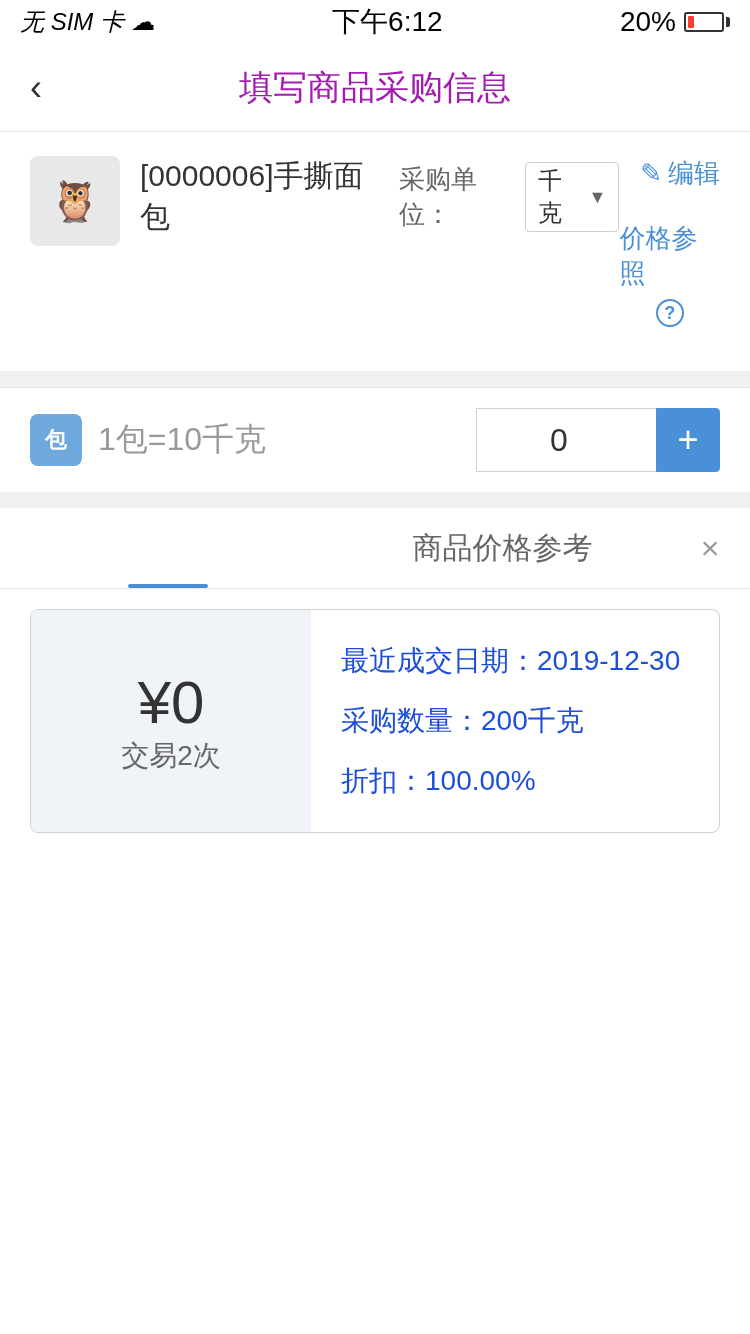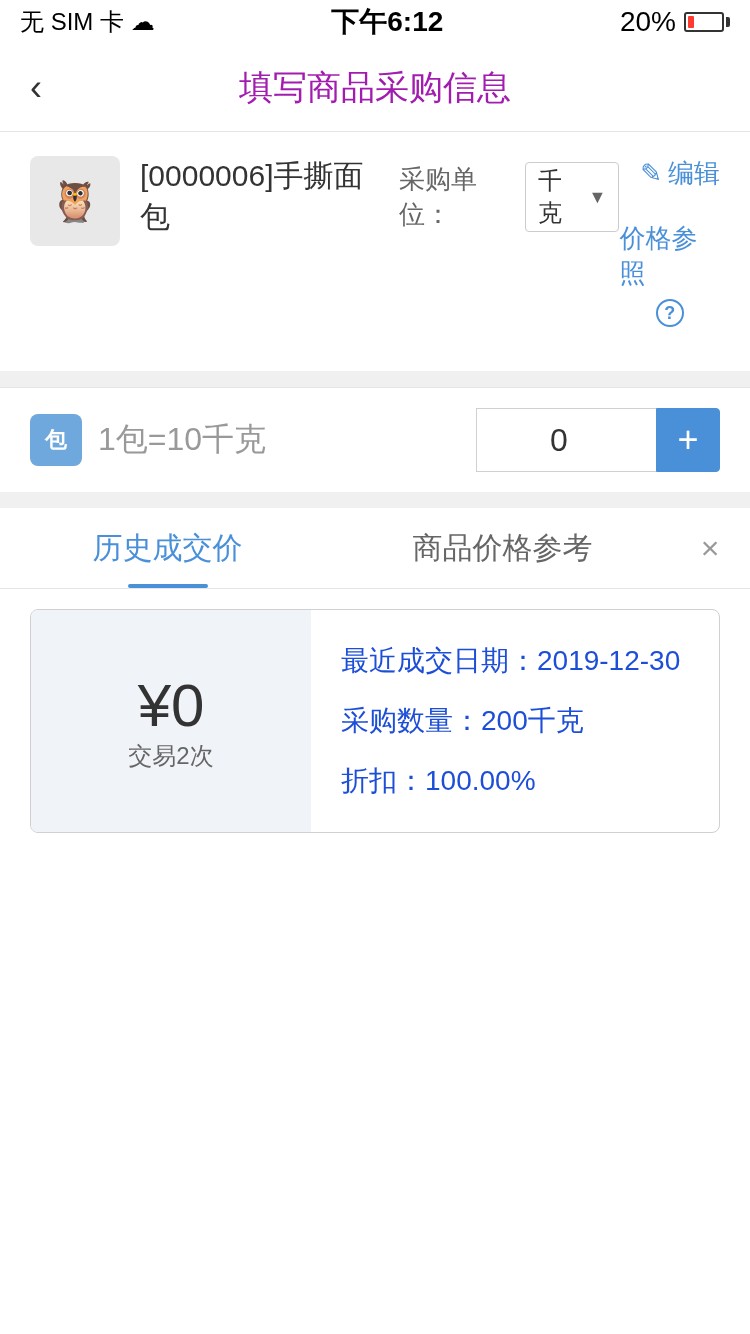--- a/index.html
+++ b/index.html
@@ -22,24 +22,25 @@
       justify-content: space-between;
       padding: 0 20px;
       font-size: 26px;
       font-weight: 500;
     }
     .status-bar-left {
       display: flex;
       align-items: flex-end;
       gap: 8px;
       font-size: 24px;
+      font-style: italic;
     }
     .status-bar-center {
       font-size: 28px;
-      font-weight: 700;
+      font-weight: 400;
     }
     .status-bar-right {
       display: flex;
       align-items: center;
       gap: 8px;
       font-size: 28px;
     }
     .battery-icon {
       display: inline-flex;
       align-items: center;
@@ -319,21 +320,21 @@
       align-items: center;
       justify-content: center;
       padding: 40px 20px;
     }
     .price-amount {
       font-size: 60px;
       color: #333;
       font-weight: 300;
     }
     .price-trades {
-      font-size: 24px;
+      font-size: 28px;
       color: #666;
     }
     .price-card-right {
       flex: 1;
       padding: 30px 30px;
       display: flex;
       flex-direction: column;
       justify-content: center;
       gap: 18px;
     }
@@ -419,21 +420,20 @@
     </div>
   </div>
 </div>
 
 <div class="separator"></div>
 
 <div class="bottom-panel">
 
   <div class="tabs-row">
     <div class="tab-item active">
-      <span>历史成交价</span>
       <div class="tab-underline"></div>
     </div>
     <div class="tab-item">
       <span>商品价格参考</span>
     </div>
     <div class="tab-close">×</div>
   </div>
 
   <div class="card-container">
     <div class="price-card">

